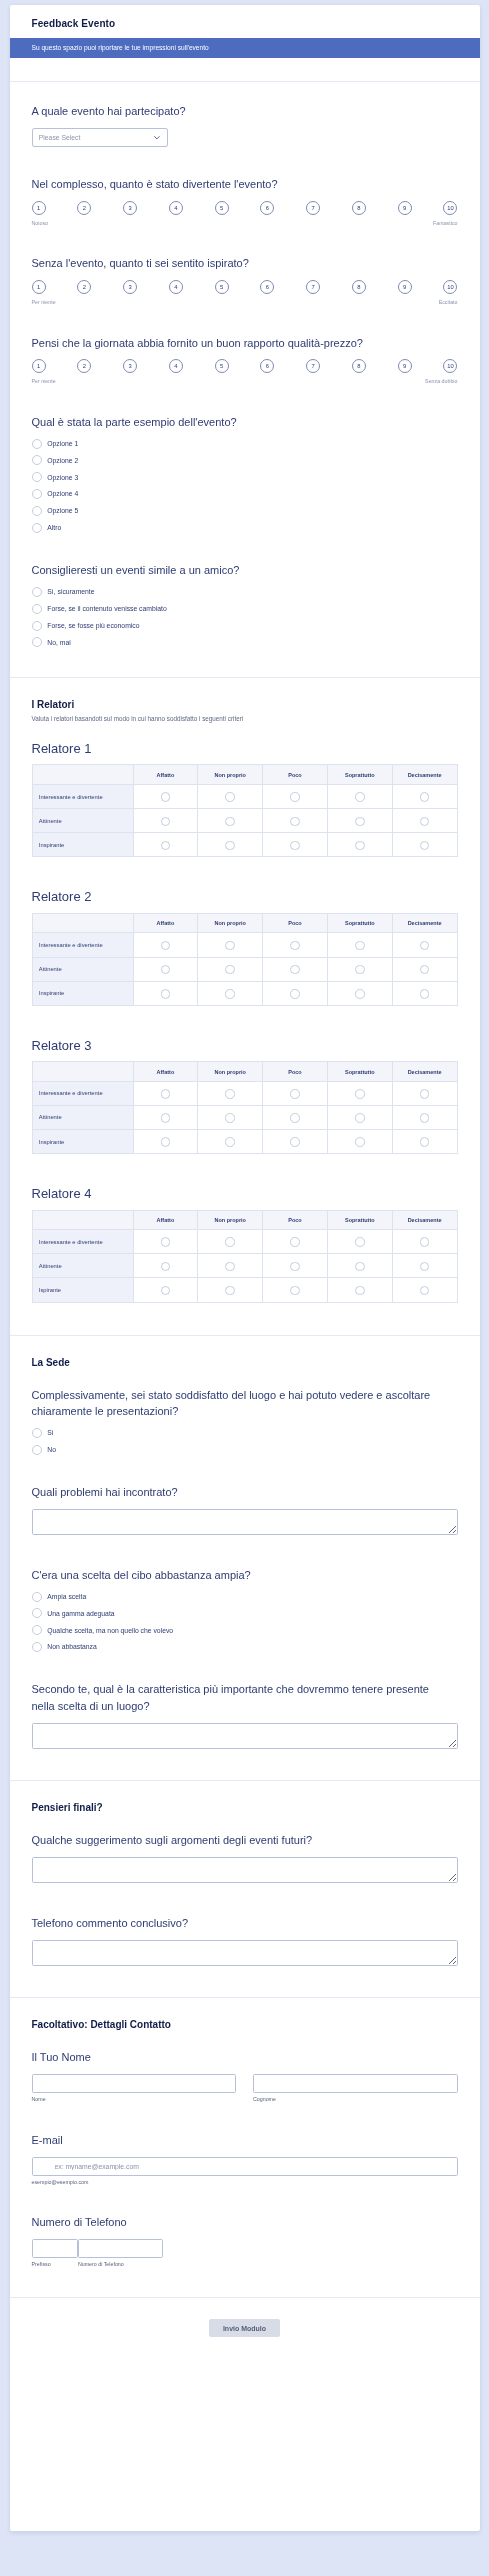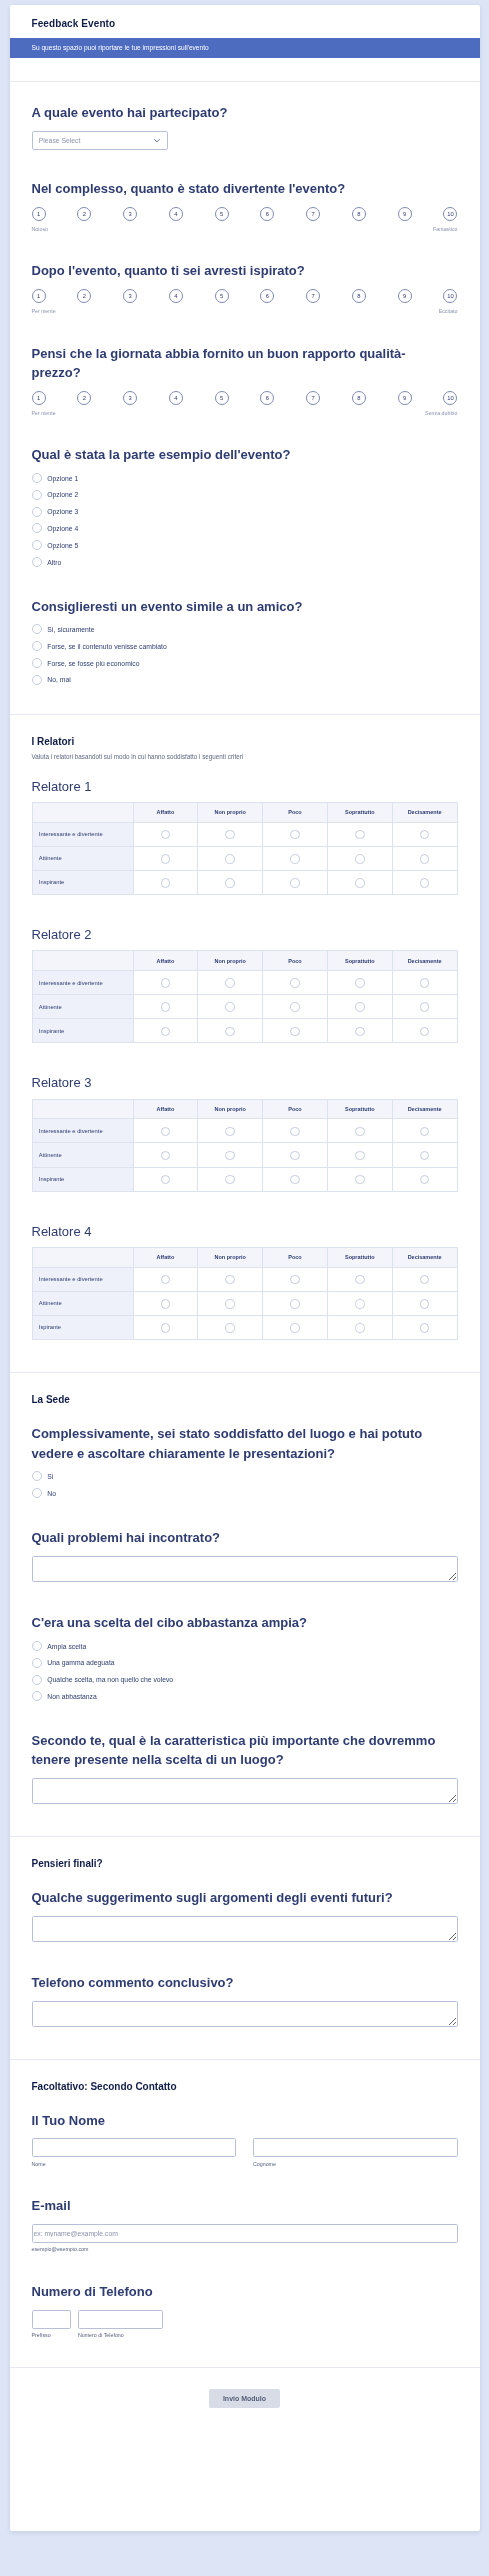--- a/index.html
+++ b/index.html
@@ -9,21 +9,21 @@
   .card { width: 470px; margin: 0 auto; background: var(--card-bg, #ffffff);
           border-radius: 2.1px; box-shadow: 0 1.1px 4.2px rgba(20,40,90,.10);
           padding-bottom: 38px; overflow: hidden; min-height: 2526px; }
   .card-header { padding: 13.7px 22px 8.4px; }
   .form-title { font-size: 10px; font-weight: bold; color: var(--heading, #101d48); letter-spacing: 0.1px; }
   .subtitle-strip { background: var(--strip-bg, #4d6cc0); color: var(--strip-text, #ffffff);
           font-size: 6.6px; padding: 5.8px 22px; line-height: 1.3; }
   .card-body { padding: 2.1px 22px 0; }
   .divider { border: none; border-top: 0.5px solid var(--divider, #e6e9f3); margin: 21px -22px; }
   .question { margin: 0 0 29.5px; }
-  .q-label { font-size: 13px; font-weight: 700; color: var(--label, #2e3c72);
+  .q-label { font-size: 11px; font-weight: 400; color: var(--label, #2e3c72);
           margin-bottom: 8.4px; line-height: 1.5; max-width: 405px; }
   
   .select { width: 136px; height: 19px; border: 0.5px solid var(--input-border, #b7c0d8);
           border-radius: 2.1px; background: #fff; display: flex; align-items: center;
           justify-content: space-between; padding: 0 6.3px; cursor: pointer; }
   .select-placeholder { font-size: 6.8px; color: var(--muted, #8b93ad); }
   .chevron { display: inline-flex; }
   
   .scale-row { display: flex; justify-content: space-between; margin-top: 1.1px; }
   .scale-circle { width: 14px; height: 14px; border: 0.5px solid var(--scale-border, #7f8ab2);
@@ -52,21 +52,21 @@
   .matrix td.row-label { background: var(--table-label-bg, #eef1f9); font-size: 5.8px;
           color: var(--label, #2e3c72); padding: 7.4px 6.3px; }
   .matrix td.cell { text-align: center; padding: 6.3px 0; background: #fff; cursor: pointer; }
   .matrix td.cell .radio-circle { width: 9.5px; height: 9.5px; vertical-align: middle; }
   
   textarea.textarea { width: 100%; height: 26px; border: 0.5px solid var(--input-border, #b7c0d8);
           border-radius: 1.6px; resize: vertical; font: inherit; font-size: 6.8px;
           color: var(--label, #2e3c72); padding: 3.2px 4.7px; background: #fff; }
   input.text-input { height: 19px; width: 100%; border: 0.5px solid var(--input-border, #b7c0d8);
           border-radius: 1.6px; font-size: 6.8px; color: var(--label, #2e3c72);
-          padding: 0 1px; background: #fff; }
+          padding: 0 22px; background: #fff; }
   input.text-input::placeholder { color: var(--muted, #8b93ad); }
   .sublabel { font-size: 5.3px; color: #57617f; margin-top: 3.2px; }
   .name-row { display: flex; gap: 17px; }
   .name-row .field { flex: 1; }
   .email-input { width: 179px; }
   .phone-row { display: flex; gap: 7.4px; }
   .field-sm { width: 39px; }
   .field-md { width: 85px; }
   
   .submit-row { display: flex; justify-content: center; margin-top: 17px; }
@@ -114,21 +114,21 @@
             <div class="scale-circle">8</div>
             <div class="scale-circle">9</div>
             <div class="scale-circle">10</div>
           </div>
           <div class="scale-ends">
             <span class="scale-end-min">Noioso</span>
             <span class="scale-end-max">Fantastico</span>
           </div>
         </div>
       <div class="question">
-          <div class="q-label">Dopo l'evento, quanto ti sei avresti ispirato?</div>
+          <div class="q-label">Senza l'evento, quanto ti sei sentito ispirato?</div>
           <div class="scale-row">
             <div class="scale-circle">1</div>
             <div class="scale-circle">2</div>
             <div class="scale-circle">3</div>
             <div class="scale-circle">4</div>
             <div class="scale-circle">5</div>
             <div class="scale-circle">6</div>
             <div class="scale-circle">7</div>
             <div class="scale-circle">8</div>
             <div class="scale-circle">9</div>
@@ -182,21 +182,21 @@
               <span class="radio-circle"></span>
               <span class="radio-text">Opzione 5</span>
             </label>
             <label class="radio-item">
               <span class="radio-circle"></span>
               <span class="radio-text">Altro</span>
             </label>
           </div>
         </div>
       <div class="question">
-          <div class="q-label">Consiglieresti un evento simile a un amico?</div>
+          <div class="q-label">Consiglieresti un eventi simile a un amico?</div>
           <div class="radio-list">
             <label class="radio-item">
               <span class="radio-circle"></span>
               <span class="radio-text">Sì, sicuramente</span>
             </label>
             <label class="radio-item">
               <span class="radio-circle"></span>
               <span class="radio-text">Forse, se il contenuto venisse cambiato</span>
             </label>
             <label class="radio-item">
@@ -430,21 +430,21 @@
       <div class="section-head">
         <h2 class="section-title">Pensieri finali?</h2>
       </div>
 
       <div class="question"><div class="q-label">Qualche suggerimento sugli argomenti degli eventi futuri?</div><textarea class="textarea" style=""></textarea></div>
       <div class="question"><div class="q-label">Telefono commento conclusivo?</div><textarea class="textarea" style=""></textarea></div>
 
       <hr class="divider">
 
       <div class="section-head">
-        <h2 class="section-title">Facoltativo: Secondo Contatto</h2>
+        <h2 class="section-title">Facoltativo: Dettagli Contatto</h2>
       </div>
 
       <div class="question">
         <div class="q-label">Il Tuo Nome</div>
         <div class="name-row">
           <div class="field">
             <input class="text-input" type="text" style="">
             <div class="sublabel">Nome</div>
           </div>
           <div class="field">

